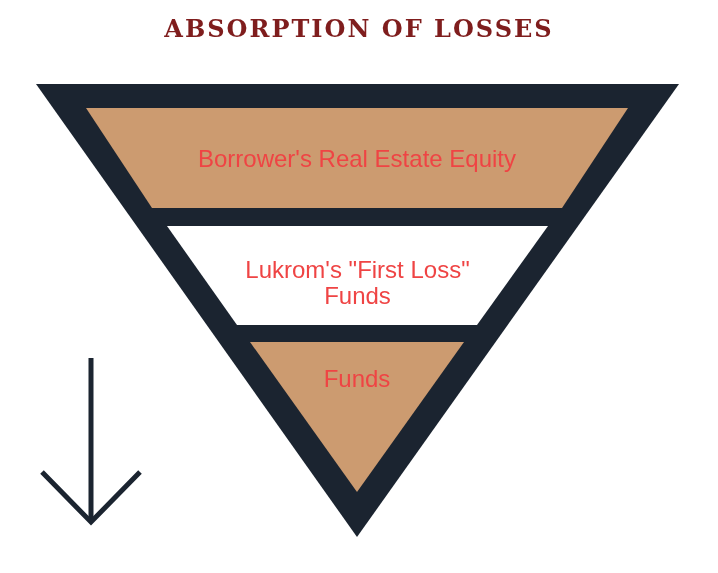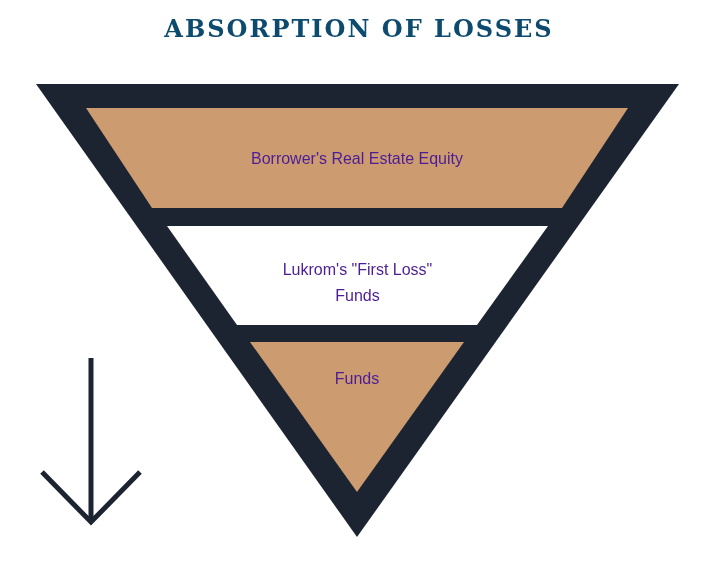--- a/index.html
+++ b/index.html
@@ -16,34 +16,34 @@
   .title {
     position: absolute;
     left: 0;
     top: 14px;
     width: 718px;
     text-align: center;
     font-family: "DejaVu Serif", "Liberation Serif", serif;
     font-weight: bold;
     font-size: 24px;
     letter-spacing: 2px;
-    color: #0c4a6e;
+    color: #7f1d1d;
   }
   svg.diagram {
     position: absolute;
     left: 0;
     top: 0;
   }
   .layer-label {
     position: absolute;
     text-align: center;
     font-family: "Liberation Sans", "DejaVu Sans", sans-serif;
-    font-size: 16px;
+    font-size: 24px;
     line-height: 26px;
-    color: #4c1d95;
+    color: #ef4444;
   }
 </style>
 </head>
 <body>
 
 <div class="title">ABSORPTION OF LOSSES</div>
 
 <svg class="diagram" width="718" height="573" viewBox="0 0 718 573">
 
   <polygon points="36,84 679,84 357,537" fill="#1b2430"></polygon>

